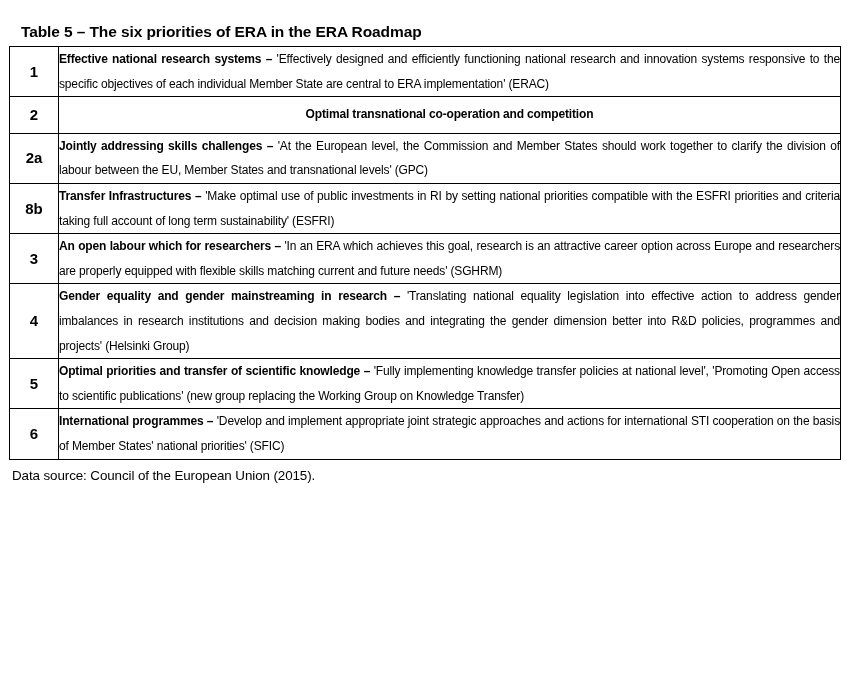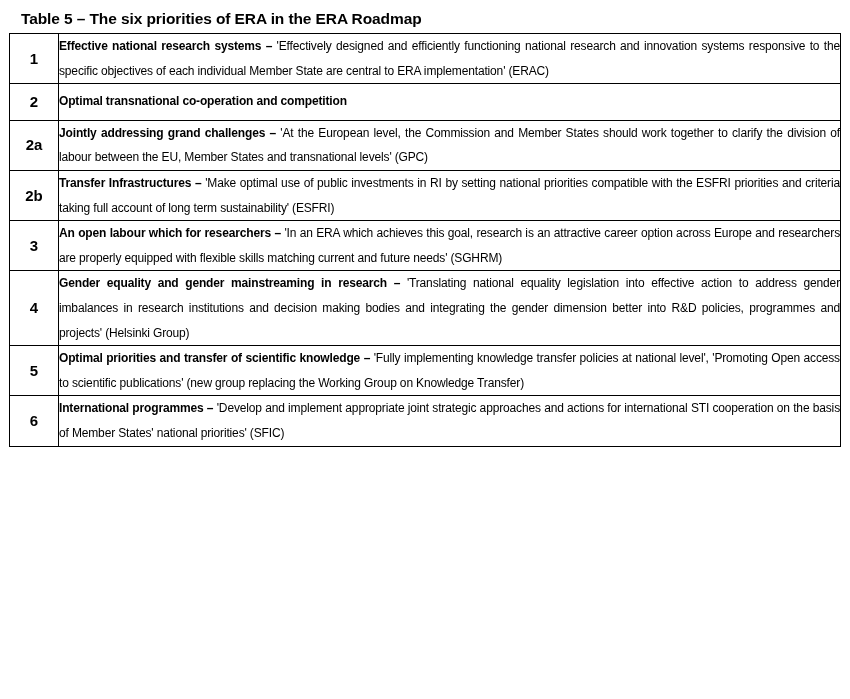--- a/index.html
+++ b/index.html
@@ -19,21 +19,21 @@
     position: relative;
     width: 850px;
     height: 699px;
     box-sizing: border-box;
     padding: 0 9px;
   }
   .table-caption {
     font-size: 15.5px;
     font-weight: bold;
     line-height: 26px;
-    padding-top: 6px;
+    padding-top: 19px;
     padding-left: 12px;
     letter-spacing: -0.1px;
     white-space: nowrap;
   }
   table.era-table {
     width: 832px;
     border-collapse: collapse;
     table-layout: fixed;
     margin-top: 1px;
     border: 1.4px solid #000000;
@@ -53,21 +53,21 @@
   td.text-cell {
     padding: 4px 9px 5px 9px;
     font-size: 12px;
     line-height: 24.6px;
     text-align: justify;
     text-justify: inter-word;
     hyphens: none;
     letter-spacing: -0.15px;
   }
   td.text-cell.single-line {
-    text-align: left;
+    text-align: center;
     padding-top: 5px;
     padding-bottom: 6px;
   }
   .lead {
     font-weight: bold;
   }
   .body-text {
     font-weight: normal;
   }
   .source-note {
@@ -99,26 +99,26 @@
       <tr>
         <td class="num-cell">2</td>
         <td class="text-cell single-line">
           <span class="lead">Optimal transnational co-operation and competition</span><span class="lead"></span><span class="body-text"></span>
         </td>
       </tr>
 
       <tr>
         <td class="num-cell">2a</td>
         <td class="text-cell">
-          <span class="lead">Jointly addressing grand challenges</span><span class="lead"> – </span><span class="body-text">'At the European level, the Commission and Member States should work together to clarify the division of labour between the EU, Member States and transnational levels' (GPC)</span>
+          <span class="lead">Jointly addressing skills challenges</span><span class="lead"> – </span><span class="body-text">'At the European level, the Commission and Member States should work together to clarify the division of labour between the EU, Member States and transnational levels' (GPC)</span>
         </td>
       </tr>
 
       <tr>
-        <td class="num-cell">2b</td>
+        <td class="num-cell">8b</td>
         <td class="text-cell">
           <span class="lead">Transfer Infrastructures</span><span class="lead"> – </span><span class="body-text">'Make optimal use of public investments in RI by setting national priorities compatible with the ESFRI priorities and criteria taking full account of long term sustainability' (ESFRI)</span>
         </td>
       </tr>
 
       <tr>
         <td class="num-cell">3</td>
         <td class="text-cell">
           <span class="lead">An open labour which for researchers –</span><span class="lead"> </span><span class="body-text">'In an ERA which achieves this goal, research is an attractive career option across Europe and researchers are properly equipped with flexible skills matching current and future needs' (SGHRM)</span>
         </td>
@@ -141,14 +141,15 @@
       <tr>
         <td class="num-cell">6</td>
         <td class="text-cell">
           <span class="lead">International programmes</span><span class="lead"> – </span><span class="body-text">'Develop and implement appropriate joint strategic approaches and actions for international STI cooperation on the basis of Member States' national priorities' (SFIC)</span>
         </td>
       </tr>
 
     </tbody>
   </table>
 
+  <div class="source-note">Data source: Council of the European Union (2015).</div>
 
 </div>
 
 </body></html>

